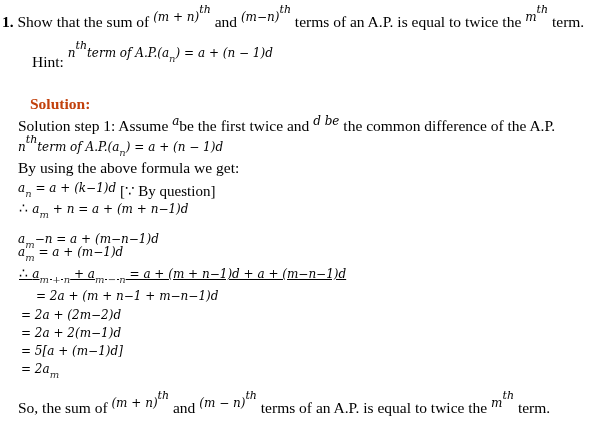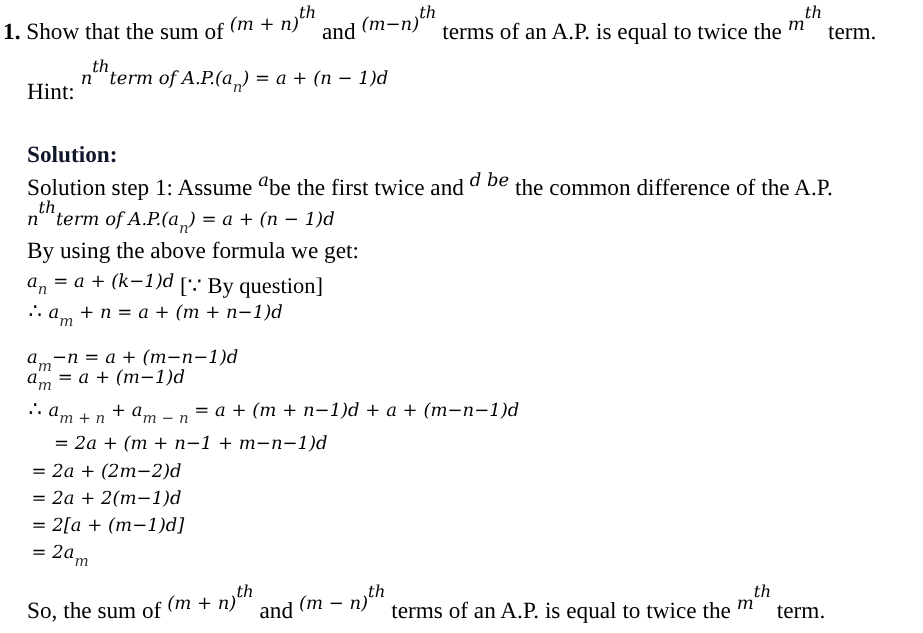--- a/index.html
+++ b/index.html
@@ -47,38 +47,39 @@
       color: #333;
     }
     .raised {
       position: relative;
       top: -6px;
     }
     .q-num {
       font-weight: bold;
     }
     .solution-title {
-      color: #0f172a;
+      color: #c2410c;
       font-weight: bold;
+      margin-left: 12px;
     }
     .small-note {
       font-size: 15px;
       position: relative;
       top: 4px;
     }
   </style>
 </head>
 <body>
 
 <div class="line" style="left:2px; top:14px;">
   <span class="q-num">1.</span>
   <span>Show that the sum of </span><span class="mu raised"><span class="m">(m + n)</span><sup class="th">th</sup></span><span> and </span><span class="raised"><span class="m">(m−n)</span><sup class="th">th</sup></span><span> terms of an A.P. is equal to twice the </span><span class="raised"><span class="m">m</span><sup class="th">th</sup></span><span> term.</span>
 </div>
 
-<div class="line" style="top:50px;">
+<div class="line" style="top:50px;margin-left:14px;">
   <span style="position:relative; top:4px;">Hint:</span>
   <span class="raised"><span class="m">n</span><sup class="th">th</sup><span class="m">term of A.P.(a</span><sub class="s">n</sub><span class="m">) = a + (n − 1)d</span></span>
 </div>
 
 <div class="line solution-title" style="top:96px;">Solution:</div>
 
 <div class="line" style="top:118px;">
   <span>Solution step 1: Assume </span><span class="m raised">a</span><span>be the first twice and </span><span class="m raised">d be</span><span> the common difference of the A.P.</span>
 </div>
 
@@ -98,35 +99,35 @@
 </div>
 
 <div class="line" style="top:230px;text-align:center;">
   <span class="m">a</span><sub class="s">m</sub><span class="m">−n = a + (m−n−1)d</span>
 </div>
 
 <div class="line" style="top:243px;">
   <span class="m">a</span><sub class="s">m</sub><span class="m"> = a + (m−1)d</span>
 </div>
 
-<div class="line" style="top:265px; left:19px;">
+<div class="line" style="top:265px; left:19px;text-decoration:underline;">
   <span class="mu">∴ </span><span class="m">a</span><sub class="s">m + n</sub><span class="m"> + a</span><sub class="s">m − n</sub><span class="m"> = a + (m + n−1)d + a + (m−n−1)d</span>
 </div>
 
 <div class="line" style="top:287px; left:21px;margin-left:15px;">
   <span class="m">= 2a + (m + n−1 + m−n−1)d</span>
 </div>
 <div class="line" style="top:306px; left:21px;">
   <span class="m">= 2a + (2m−2)d</span>
 </div>
 <div class="line" style="top:324px; left:21px;">
   <span class="m">= 2a + 2(m−1)d</span>
 </div>
 <div class="line" style="top:342px; left:21px;">
-  <span class="m">= 2[a + (m−1)d]</span>
+  <span class="m">= 5[a + (m−1)d]</span>
 </div>
 <div class="line" style="top:360px; left:21px;">
   <span class="m">= 2a</span><sub class="s">m</sub>
 </div>
 
 <div class="line" style="top:400px;">
   <span>So, the sum of </span><span class="raised"><span class="m">(m + n)</span><sup class="th">th</sup></span><span> and </span><span class="raised"><span class="m">(m − n)</span><sup class="th">th</sup></span><span> terms of an A.P. is equal to twice the </span><span class="raised"><span class="m">m</span><sup class="th">th</sup></span><span> term.</span>
 </div>
 
 </body></html>

